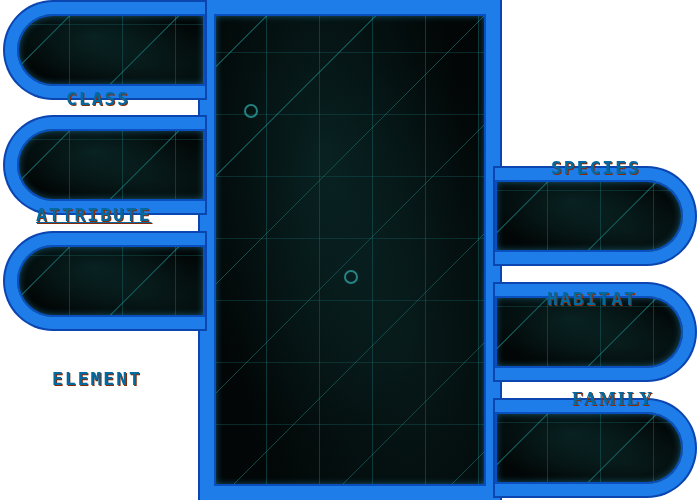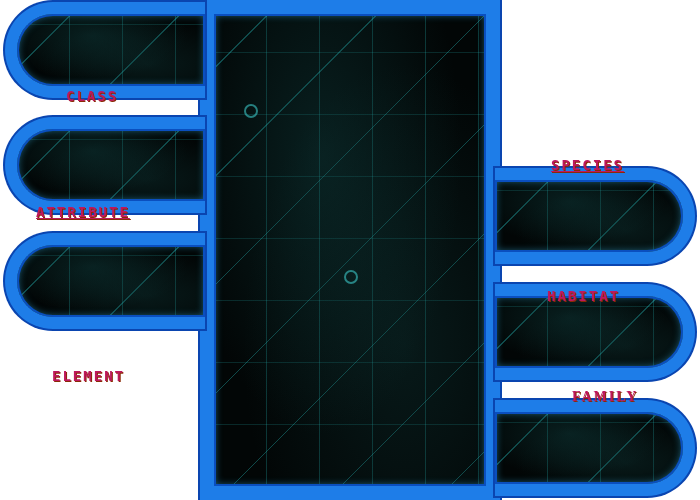--- a/index.html
+++ b/index.html
@@ -11,21 +11,21 @@
     background:
       radial-gradient(ellipse at 40% 30%, rgba(20,80,80,.35), transparent 60%),
       radial-gradient(ellipse at 70% 70%, rgba(20,70,70,.3), transparent 60%),
       repeating-linear-gradient(135deg, transparent 0 38px, rgba(40,200,200,.35) 38px 39px, transparent 39px 77px),
       repeating-linear-gradient(90deg, transparent 0 52px, rgba(40,200,200,.25) 52px 53px),
       repeating-linear-gradient(0deg, transparent 0 61px, rgba(40,200,200,.18) 61px 62px),
       #020606;
   }
   .pill-left{border-radius:48px 0 0 48px;border-right:none;}
   .pill-right{border-radius:0 48px 48px 0;border-left:none;}
-  .label{position:absolute;color:#be185d;font-weight:bold;font-size:14px;letter-spacing:2px;
+  .label{position:absolute;color:#0369a1;font-weight:bold;font-size:18px;letter-spacing:2px;
          text-shadow:1px 1px 0 #8a2a05;text-transform:uppercase;white-space:nowrap;}
   .node{position:absolute;width:10px;height:10px;border-radius:50%;border:2px solid rgba(60,200,200,.6);}
 </style>
 </head>
 <body>
 
 <div class="tube circuit" style="left:200px;top:0;width:300px;height:500px;border-width:14px;">
   <div class="node" style="left:30px;top:90px;"></div>
   <div class="node" style="left:130px;top:256px;"></div>
 </div>
@@ -33,19 +33,19 @@
 <div class="tube circuit pill-left" style="left:5px;top:2px;width:200px;height:96px;"></div>
 <div class="label" style="left:66px;top:88px;">CLASS</div>
 
 <div class="tube circuit pill-left" style="left:5px;top:117px;width:200px;height:96px;"></div>
 <div class="label" style="left:36px;top:204px;text-decoration:underline;">ATTRIBUTE</div>
 
 <div class="tube circuit pill-left" style="left:5px;top:233px;width:200px;height:96px;"></div>
 <div class="label" style="left:52px;top:320px;margin-top:48px;">ELEMENT</div>
 
 <div class="tube circuit pill-right" style="left:495px;top:168px;width:200px;height:96px;"></div>
-<div class="label" style="left:551px;top:157px;text-decoration:underline;">SPECIES</div>
+<div class="label" style="left:551px;top:157px;">SPECIES</div>
 
 <div class="tube circuit pill-right" style="left:495px;top:284px;width:200px;height:96px;"></div>
 <div class="label" style="left:547px;top:288px;">HABITAT</div>
 
 <div class="tube circuit pill-right" style="left:495px;top:400px;width:200px;height:96px;"></div>
 <div class="label" style="left:572px;top:389px;font-family:Liberation Serif, serif;">FAMILY</div>
 
 </body></html>

